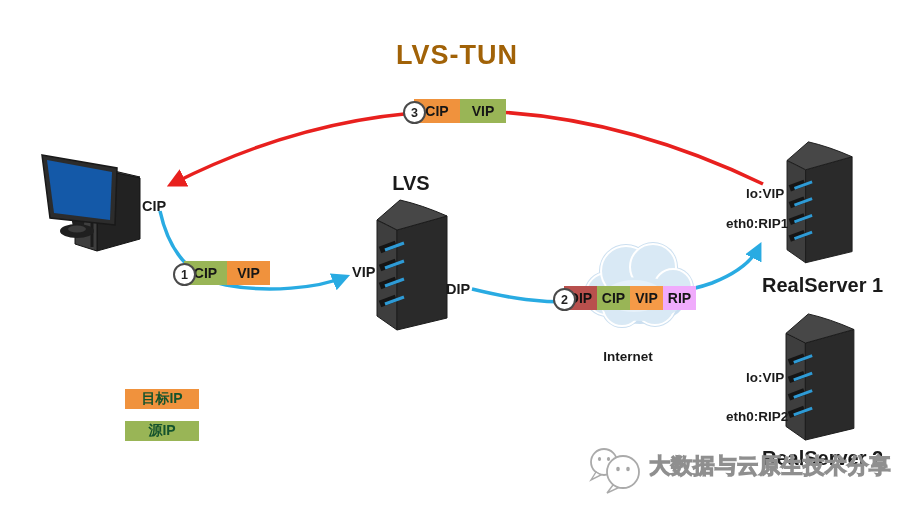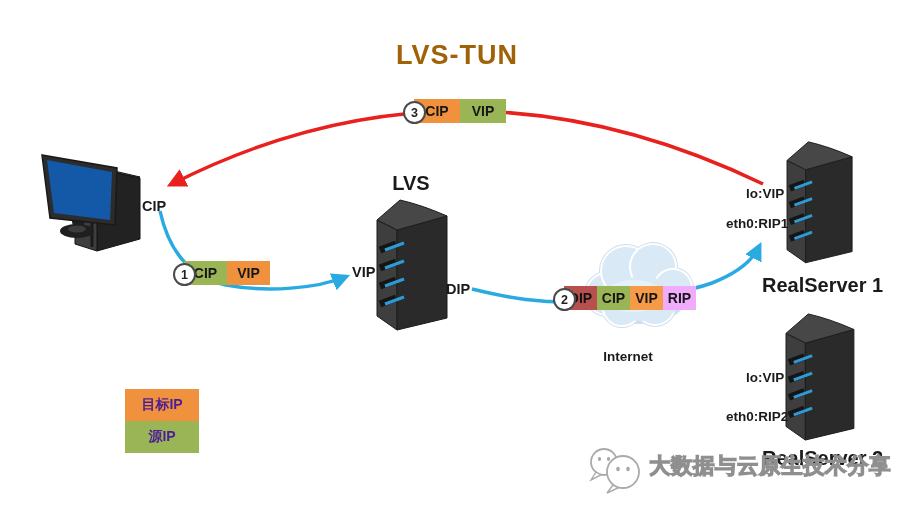--- a/index.html
+++ b/index.html
@@ -21,23 +21,23 @@
     position:absolute;left:0;top:2px;width:19px;height:19px;background:#fff;
     border:2px solid #4a4a4a;border-radius:50%;z-index:2;
     display:flex;align-items:center;justify-content:center;
     font-size:12.5px;font-weight:bold;color:#222;
   }
   .pkt .segs{display:flex;margin-left:11px;height:24px;margin-top:0;}
   .seg{display:flex;align-items:center;justify-content:center;
        font-weight:bold;font-size:14px;color:#161616;}
   .seg.w43{width:43px}.seg.w45{width:46px}.seg.w33{width:33px}
   .legend-box{
-    position:absolute;left:125px;width:74px;height:32px;z-index:2;
+    position:absolute;left:125px;width:74px;height:20px;z-index:2;
     display:flex;align-items:center;justify-content:center;
-    font-size:14px;font-weight:bold;color:#4c1d95;
+    font-size:14px;font-weight:bold;color:#14532d;
   }
   #watermark{position:absolute;left:583px;top:444px;z-index:6;display:flex;align-items:flex-start;}
   #wm-text{
     margin-left:4px;margin-top:7px;font-size:21.5px;font-weight:bold;white-space:nowrap;
     color:rgba(255,255,255,0.92);
     -webkit-text-stroke:1.2px #8f8f8f;
     letter-spacing:0.5px;
   }
 </style>
 </head>

